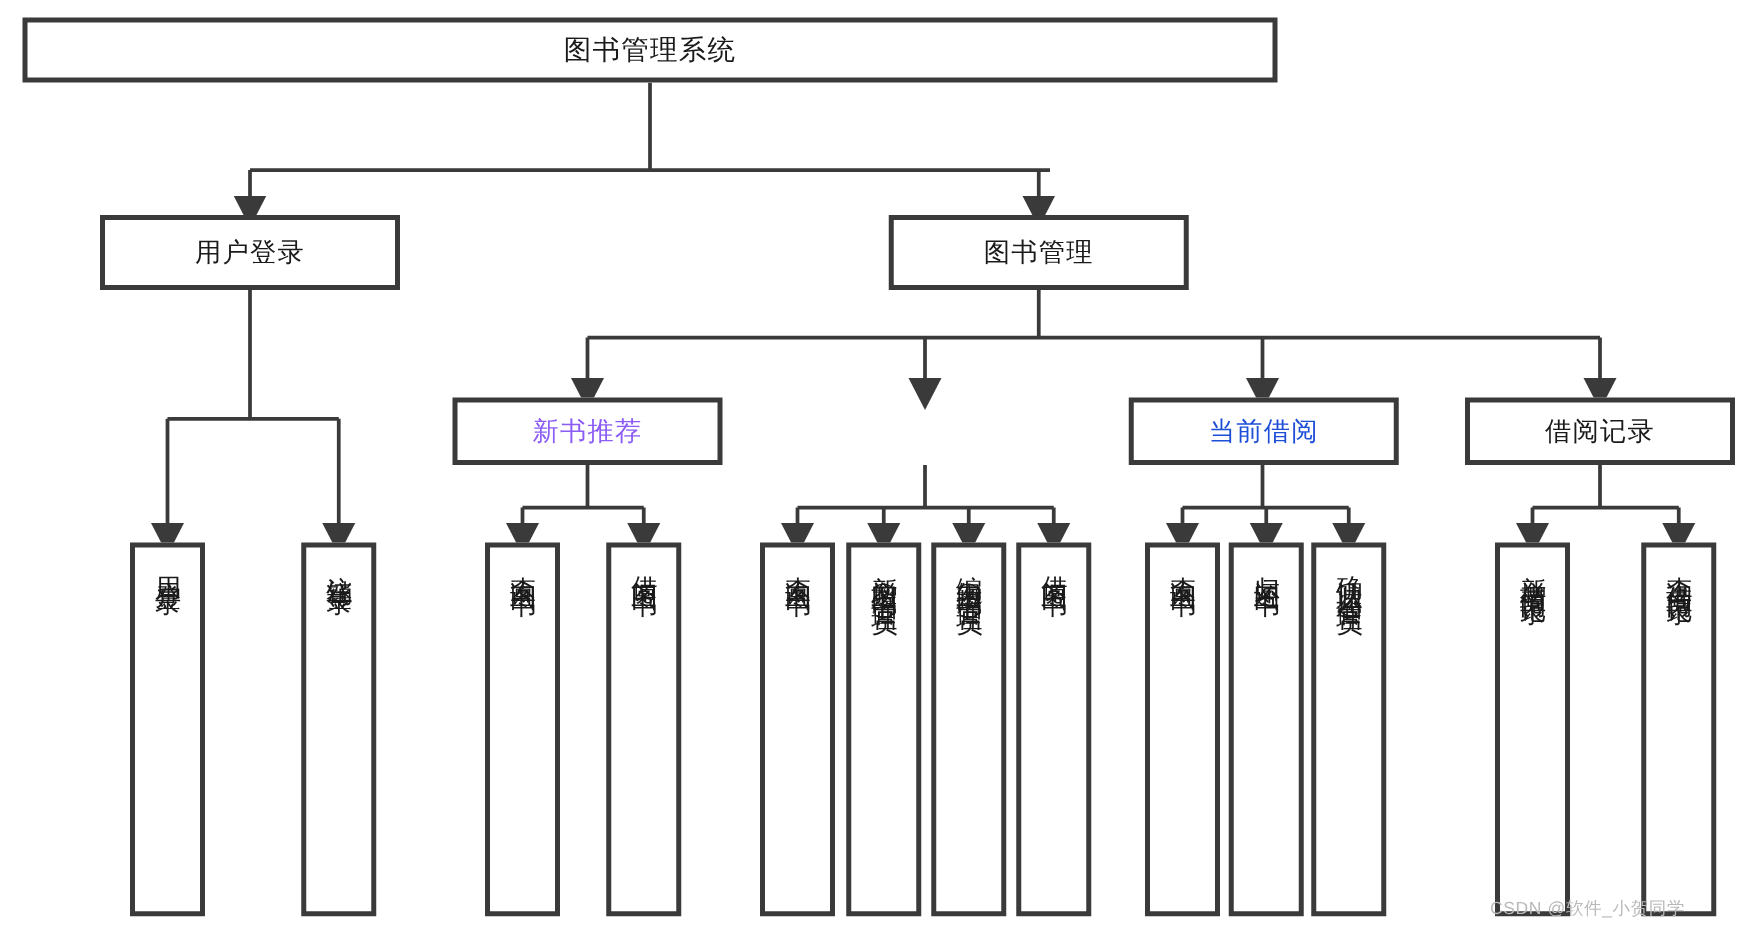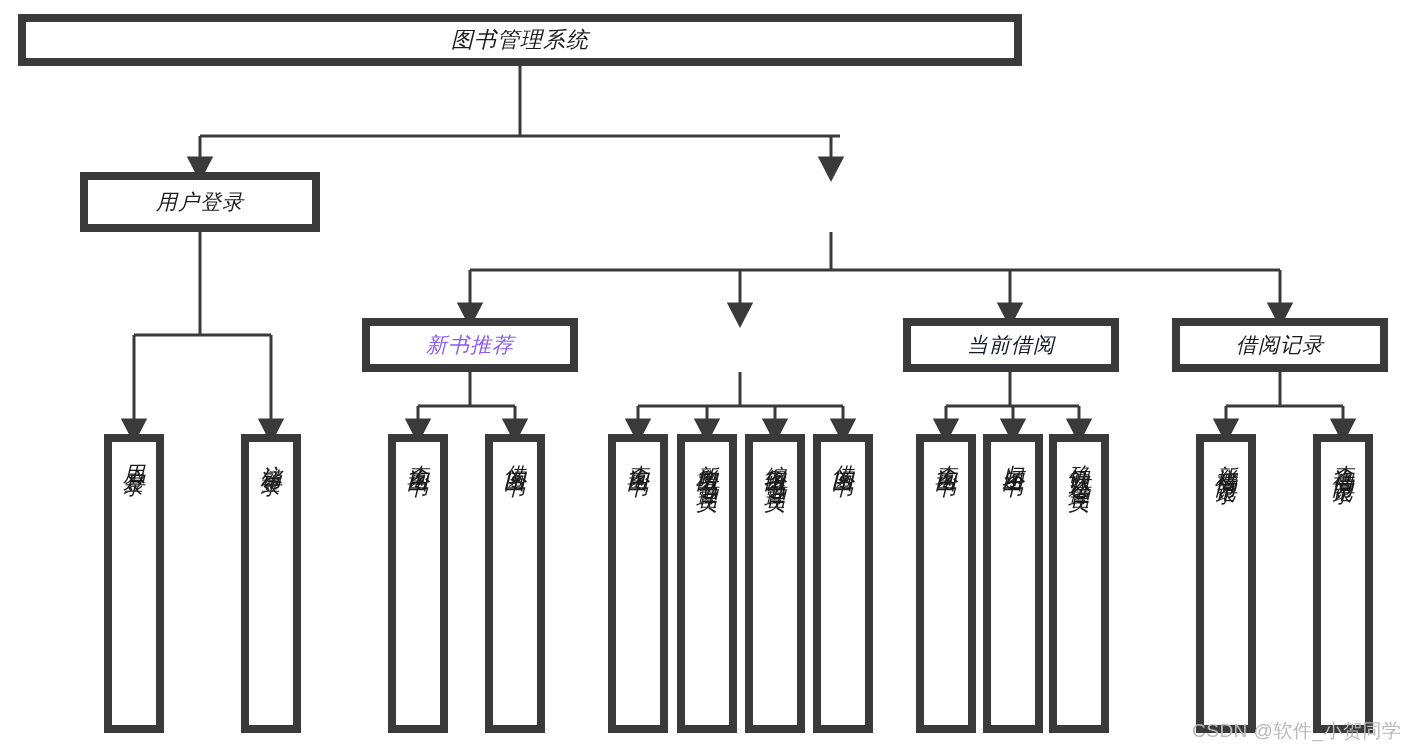--- a/index.html
+++ b/index.html
@@ -16,27 +16,26 @@
   }
   svg#wires{
     position:absolute;
     left:0; top:0;
     width:1405px; height:747px;
     pointer-events:none;
   }
   .node{
     position:absolute;
     box-sizing:border-box;
-    border:8px solid #c4b5fd;
+    border:4px solid #c4b5fd;
     background:#ffffff;
     display:flex;
     align-items:center;
     justify-content:center;
     color:#1a1a1a;
-    font-style:italic;
   }
   .node.horiz{
     font-size:21px;
     letter-spacing:1px;
   }
   .node.vert{
     writing-mode:vertical-rl;
     text-orientation:upright;
     font-size:21px;
     letter-spacing:4px;
@@ -51,21 +50,21 @@
   }
   .node.vert .vtext{
     display:block;
     writing-mode:vertical-rl;
     text-orientation:upright;
   }
   #root-node{ font-size:22px; }
   .watermark{
     position:absolute;
     color:#b9b9b9;
-    font-size:19px;
+    font-size:14px;
     letter-spacing:0.5px;
     white-space:nowrap;
     user-select:none;
   }
 </style>
 </head>
 <body>
 
 <div id="canvas">
 
@@ -131,25 +130,28 @@
     </g>
   </svg>
 
   <div class="node horiz" id="root-node" style="left: 18px; top: 14px; width: 1004px; height: 52px; border-color: rgb(58, 58, 58); background: rgb(255, 255, 255); color: rgb(26, 26, 26);">
     <span>图书管理系统</span>
   </div>
 
   <div class="node horiz" style="left: 80px; top: 172px; width: 240px; height: 60px; border-color: rgb(58, 58, 58); background: rgb(255, 255, 255); color: rgb(26, 26, 26);">
     <span>用户登录</span>
   </div>
+  <div class="node horiz" style="left: 711px; top: 172px; width: 240px; height: 60px; border-color: rgb(58, 58, 58); background: rgb(255, 255, 255); color: rgb(26, 26, 26);">
+    <span>图书管理</span>
+  </div>
 
   <div class="node horiz" style="left: 362px; top: 318px; width: 216px; height: 54px; border-color: rgb(58, 58, 58); background: rgb(255, 255, 255); color: #8b5cf6;">
     <span>新书推荐</span>
   </div>
-  <div class="node horiz" style="left: 903px; top: 318px; width: 216px; height: 54px; border-color: rgb(58, 58, 58); background: rgb(255, 255, 255); color: #0f172a;">
+  <div class="node horiz" style="left: 903px; top: 318px; width: 216px; height: 54px; border-color: rgb(58, 58, 58); background: rgb(255, 255, 255); color: #1d4ed8;">
     <span>当前借阅</span>
   </div>
   <div class="node horiz" style="left: 1172px; top: 318px; width: 216px; height: 54px; border-color: rgb(58, 58, 58); background: rgb(255, 255, 255); color: rgb(26, 26, 26); align-items: center;">
     <span>借阅记录</span>
   </div>
 
   <div class="node vert" style="left: 104px; top: 434px; width: 60px; height: 299px; border-color: rgb(58, 58, 58); background: rgb(255, 255, 255); color: rgb(26, 26, 26);">
     <span class="vtext">用户登录</span>
   </div>
   <div class="node vert" style="left: 241px; top: 434px; width: 60px; height: 299px; border-color: rgb(58, 58, 58); background: rgb(255, 255, 255); color: rgb(26, 26, 26);">

